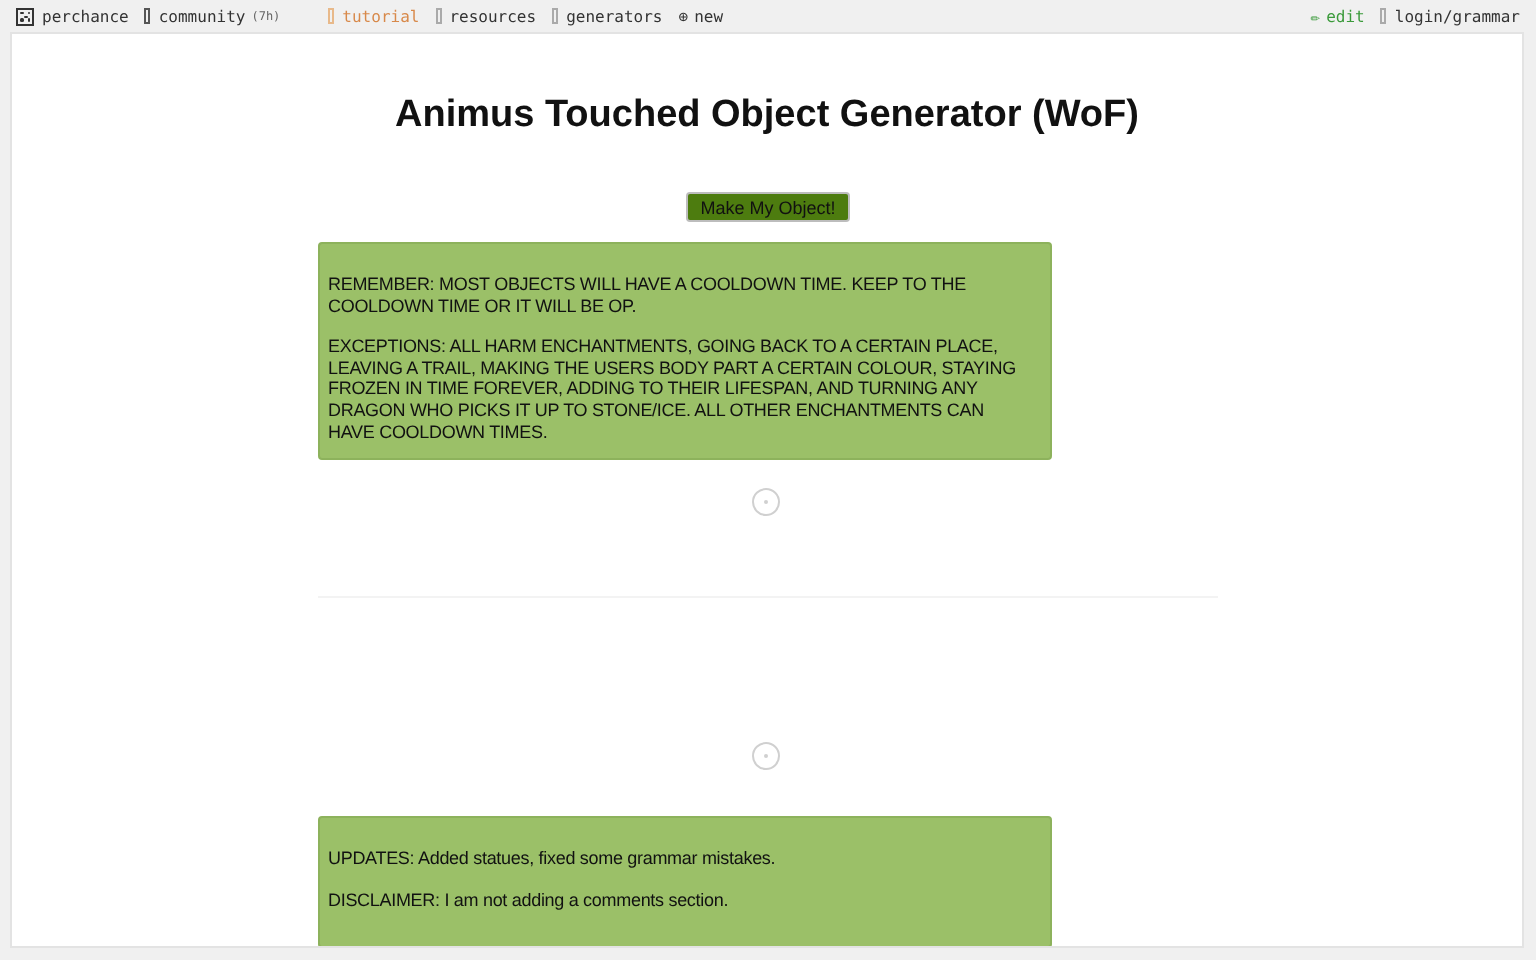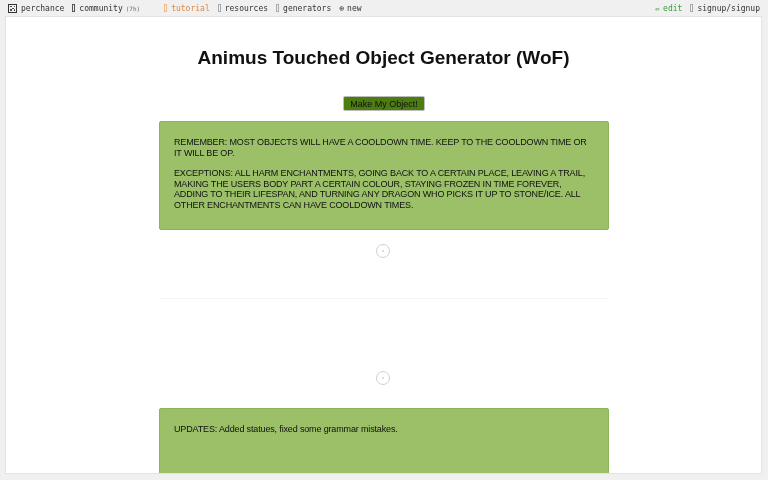--- a/index.html
+++ b/index.html
@@ -48,27 +48,27 @@
     letter-spacing: -0.2px;
   }
   .gen-btn {
     position: absolute; left: 337px; top: 79px; width: 82px; height: 15px;
     background: #4d7c0f; border: 1px solid #bdbdbd; box-sizing: border-box;
     font-family: "Liberation Sans", sans-serif; font-size: 9px; color: #111;
     display: flex; align-items: center; justify-content: center; cursor: pointer;
     border-radius: 2px; padding: 0;
   }
   .box {
-    position: absolute; left: 153px; width: 450px;
+    position: absolute; left: 153px; width: 367px;
     background: #9bc068;
     border: 1px solid #8db25c;
     box-sizing: border-box;
     border-radius: 2px;
     color: #111; font-size: 9px; line-height: 10.6px;
-    padding: 15px 14px 0 14px;
+    padding: 15px 14px 0 4px;
     letter-spacing: -0.15px;
   }
   .box p { margin: 0 0 10px 0; }
   .box1 { top: 104px; height: 109px; }
   .box2 { top: 284px; height: 56px; }
   .box3 { top: 391px; height: 66px; }
   .divider-ring {
     position: absolute; width: 14px; height: 14px; border: 1.5px solid #d0d0d0;
     border-radius: 50%; box-sizing: border-box; display: flex; align-items: center; justify-content: center;
   }
@@ -116,21 +116,21 @@
       <span>new</span>
     </div>
   </div>
   <div class="nav-right">
     <div class="nav-item edit">
       <span class="ico">✏</span>
       <span>edit</span>
     </div>
     <div class="nav-item" style="margin-right:0">
       <span class="rect-ico light"></span>
-      <span>signup/signup</span>
+      <span>login/grammar</span>
     </div>
   </div>
 </div>
 
 <div class="panel">
   <div class="title">Animus Touched Object Generator (WoF)</div>
   <button class="gen-btn">Make My Object!</button>
 
   <div class="box box1">
     <p>REMEMBER: MOST OBJECTS WILL HAVE A COOLDOWN TIME. KEEP TO THE COOLDOWN TIME OR IT WILL BE OP.</p>
@@ -142,14 +142,15 @@
     </div>
   <div class="hr-faint"></div>
 
 
   <div class="divider-ring ring2">
       <i></i>
     </div>
 
   <div class="box box3">
     <p>UPDATES: Added statues, fixed some grammar mistakes.</p>
+    <p>DISCLAIMER: I am not adding a comments section.</p>
   </div>
 </div>
 
 </body></html>

